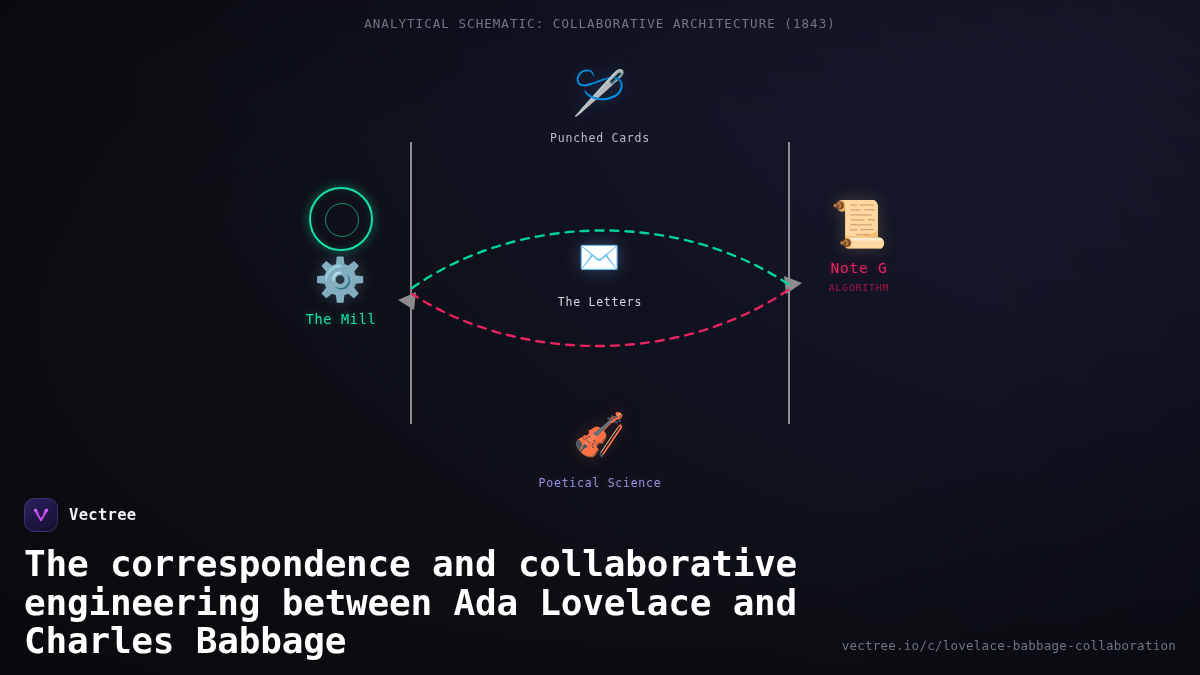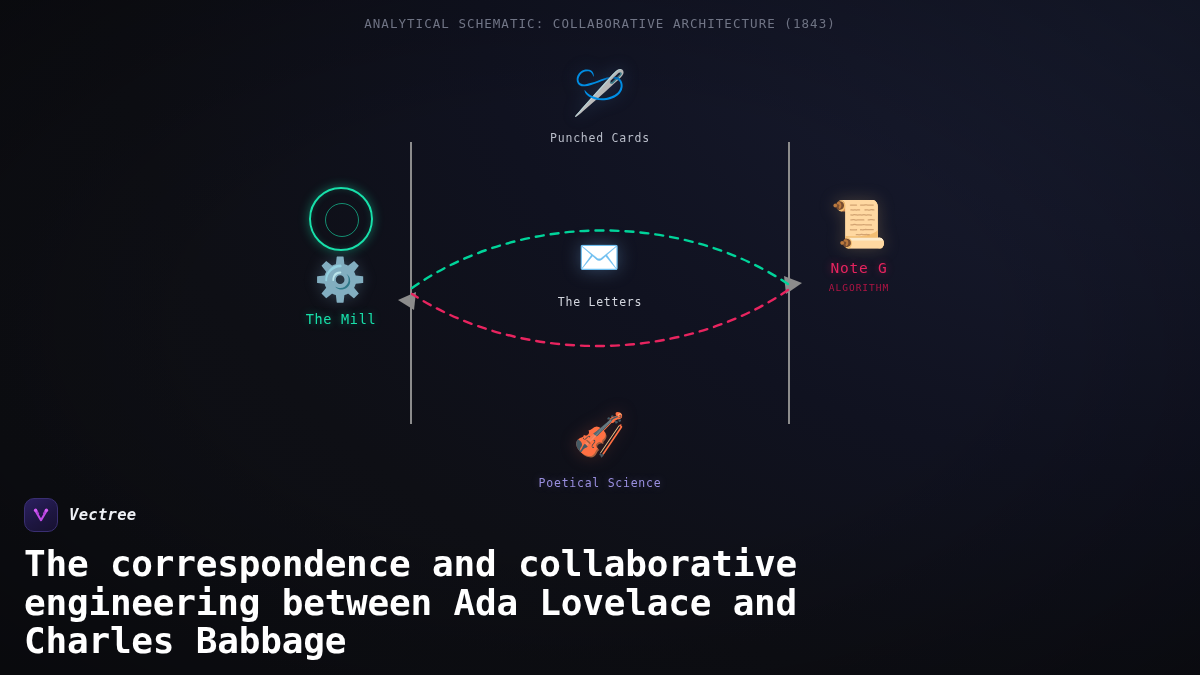--- a/index.html
+++ b/index.html
@@ -146,21 +146,20 @@
   #brand-logo {
     width:34px; height:34px; border-radius:10px;
     background:linear-gradient(150deg,#2b2060 0%,#1d1640 58%,#171130 100%);
     border:1px solid #3a2f72;
     display:flex; align-items:center; justify-content:center;
     flex:none;
   }
   #brand-name {
     font-size:15.5px; font-weight:bold; letter-spacing:.3px;
     color:#eef0f5;
-    font-style:italic;
   }
 
   #headline {
     font-size:36px; font-weight:bold;
     line-height:1.07;
     letter-spacing:-.2px;
     color:#ffffff;
     max-width:800px;
   }
 
@@ -235,14 +234,15 @@
         <path d="M14.0 6.2 L12.6 8.6" fill="none" stroke="#a93fd0" stroke-width="1.5" stroke-linecap="round"></path>
         <circle cx="4.6" cy="5.2" r="1.7" fill="#d45bf5"></circle>
         <circle cx="15.4" cy="5.2" r="1.7" fill="#d45bf5"></circle>
       </svg>
     </div>
     <div id="brand-name">Vectree</div>
   </div>
 
   <div id="headline">The correspondence and collaborative engineering between Ada Lovelace and Charles Babbage</div>
 
+  <div id="footer-url">vectree.io/c/lovelace-babbage-collaboration</div>
 
 </div>
 
 </body></html>

